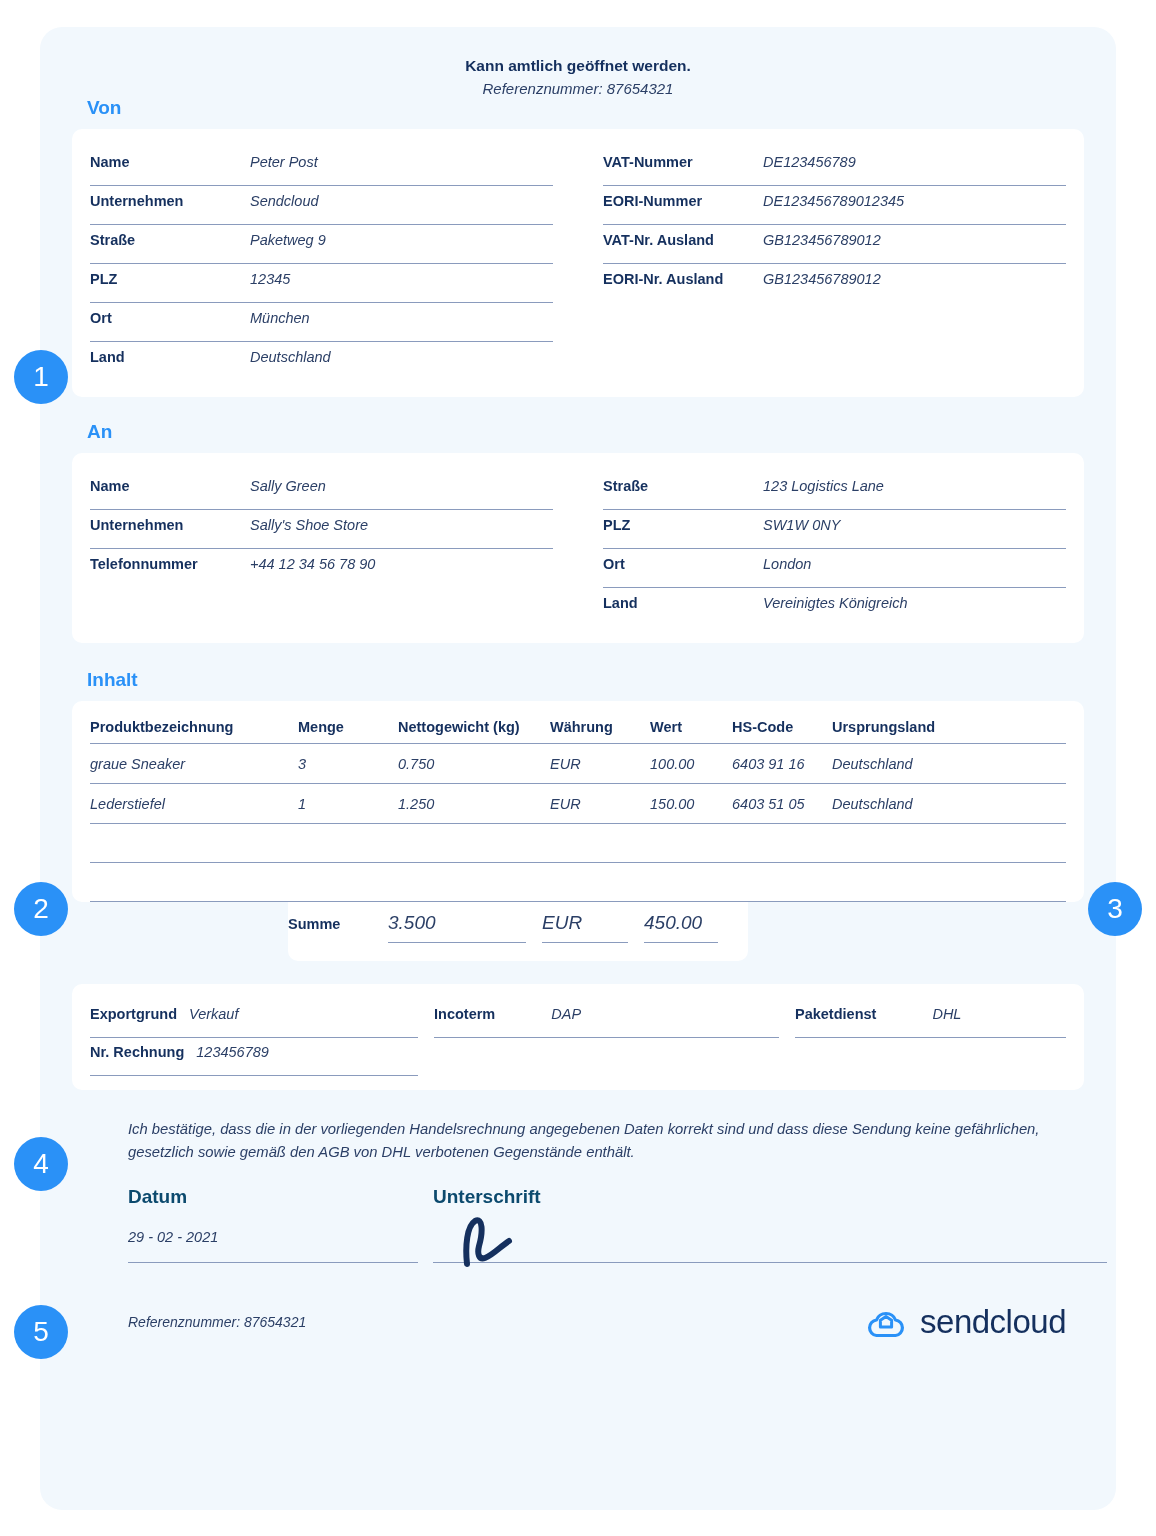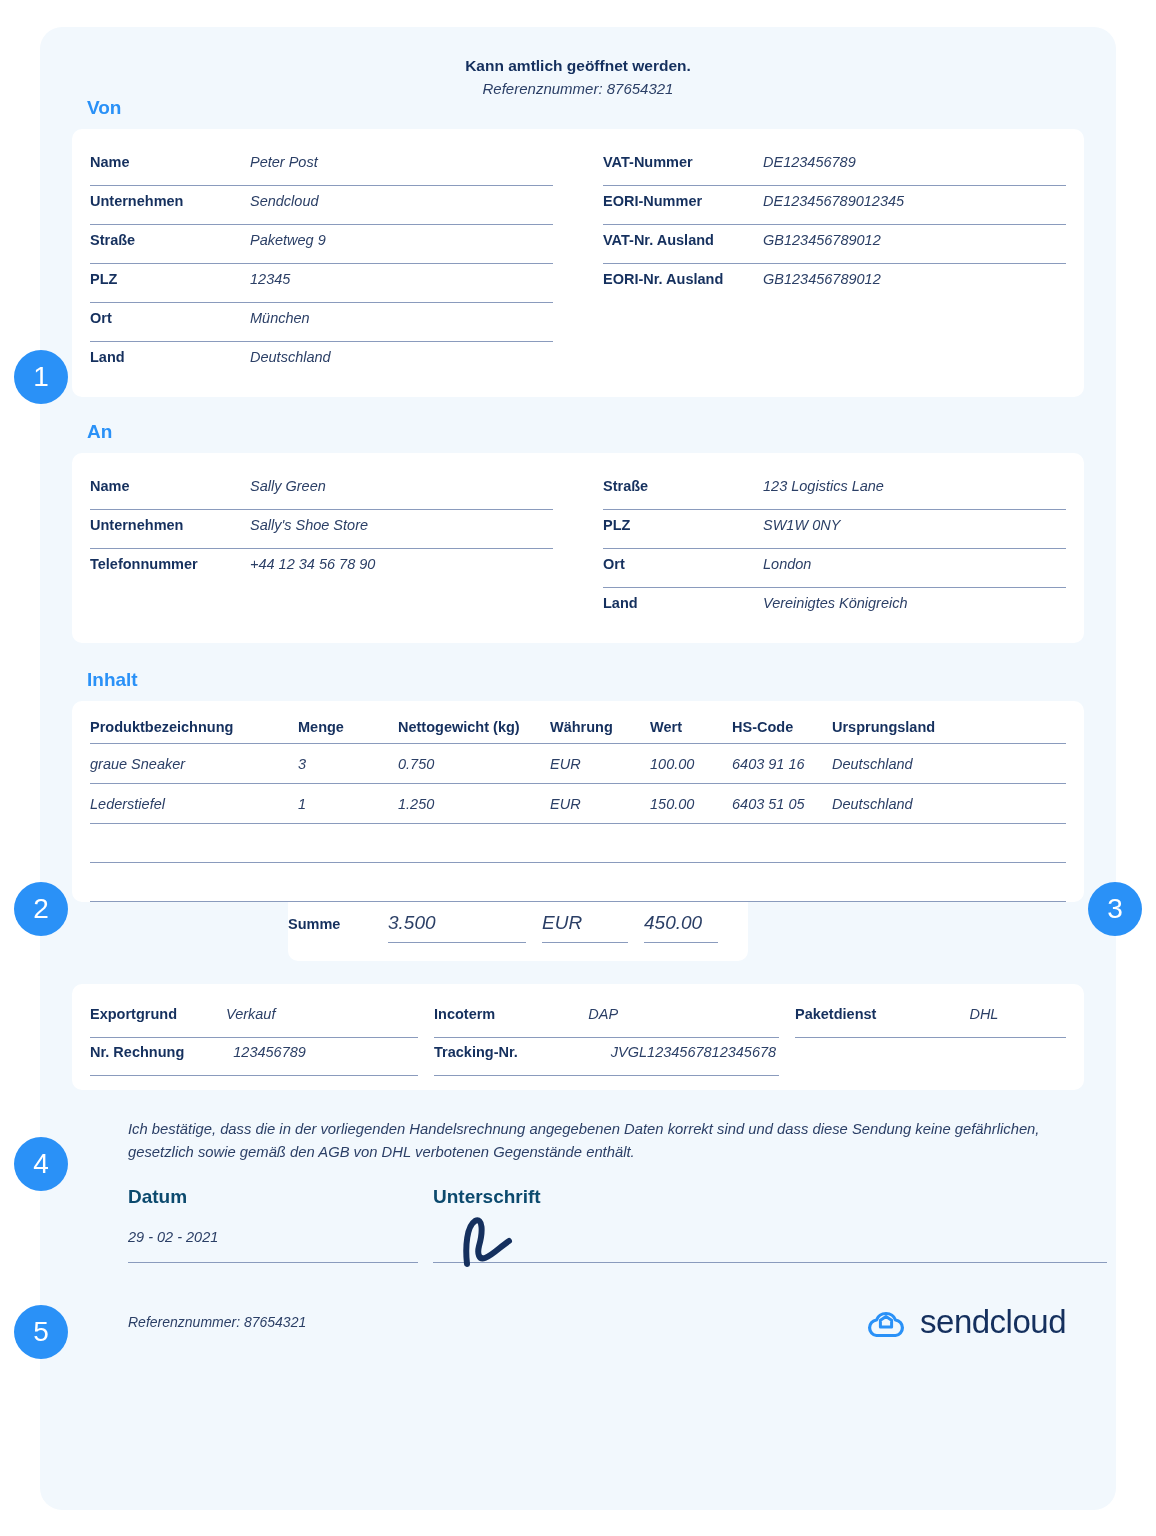--- a/index.html
+++ b/index.html
@@ -147,21 +147,20 @@
     margin: 23px 32px 0 32px;
     padding: 16px 18px 14px 18px;
   }
   .exp-row { display: flex; }
   .exp-cell {
     display: flex;
     align-items: baseline;
     border-bottom: 1.5px solid #8a9bbd;
     padding: 6px 0 8px 0;
     min-height: 38px;
-    gap: 37px;
   }
   .exp-cell.blank { border-bottom: none; }
   .exp-c1 { flex: 0 0 328px; margin-right: 16px; }
   .exp-c2 { flex: 0 0 345px; margin-right: 16px; }
   .exp-c3 { flex: 1 1 auto; }
   .exp-lbl { color: #15305e; font-size: 14.5px; font-weight: bold; margin-right: 12px; white-space: nowrap; }
   .exp-val { color: #2b3f66; font-size: 14.5px; font-style: italic; }
   .exp-pad { padding-left: 44px; }
 
   
@@ -407,24 +406,20 @@
       <div class="exp-cell exp-c3">
         <span class="exp-lbl">Paketdienst</span>
         <span class="exp-val exp-pad">DHL</span>
       </div>
     </div>
     <div class="exp-row">
       <div class="exp-cell exp-c1">
         <span class="exp-lbl">Nr. Rechnung</span>
         <span class="exp-val">123456789</span>
       </div>
-      <div class="exp-cell exp-c2">
-        <span class="exp-lbl">Tracking-Nr.</span>
-        <span class="exp-val exp-pad">JVGL1234567812345678</span>
-      </div>
       <div class="exp-cell exp-c3 blank"></div>
     </div>
   </div>
 
   <div class="declaration">Ich bestätige, dass die in der vorliegenden Handelsrechnung angegebenen Daten korrekt sind und dass diese Sendung keine gefährlichen, gesetzlich sowie gemäß den AGB von DHL verbotenen Gegenstände enthält.</div>
 
   <div class="sig-area">
     <div class="sig-heads">
       <div class="sig-h d">Datum</div>
       <div class="sig-h">Unterschrift</div>

